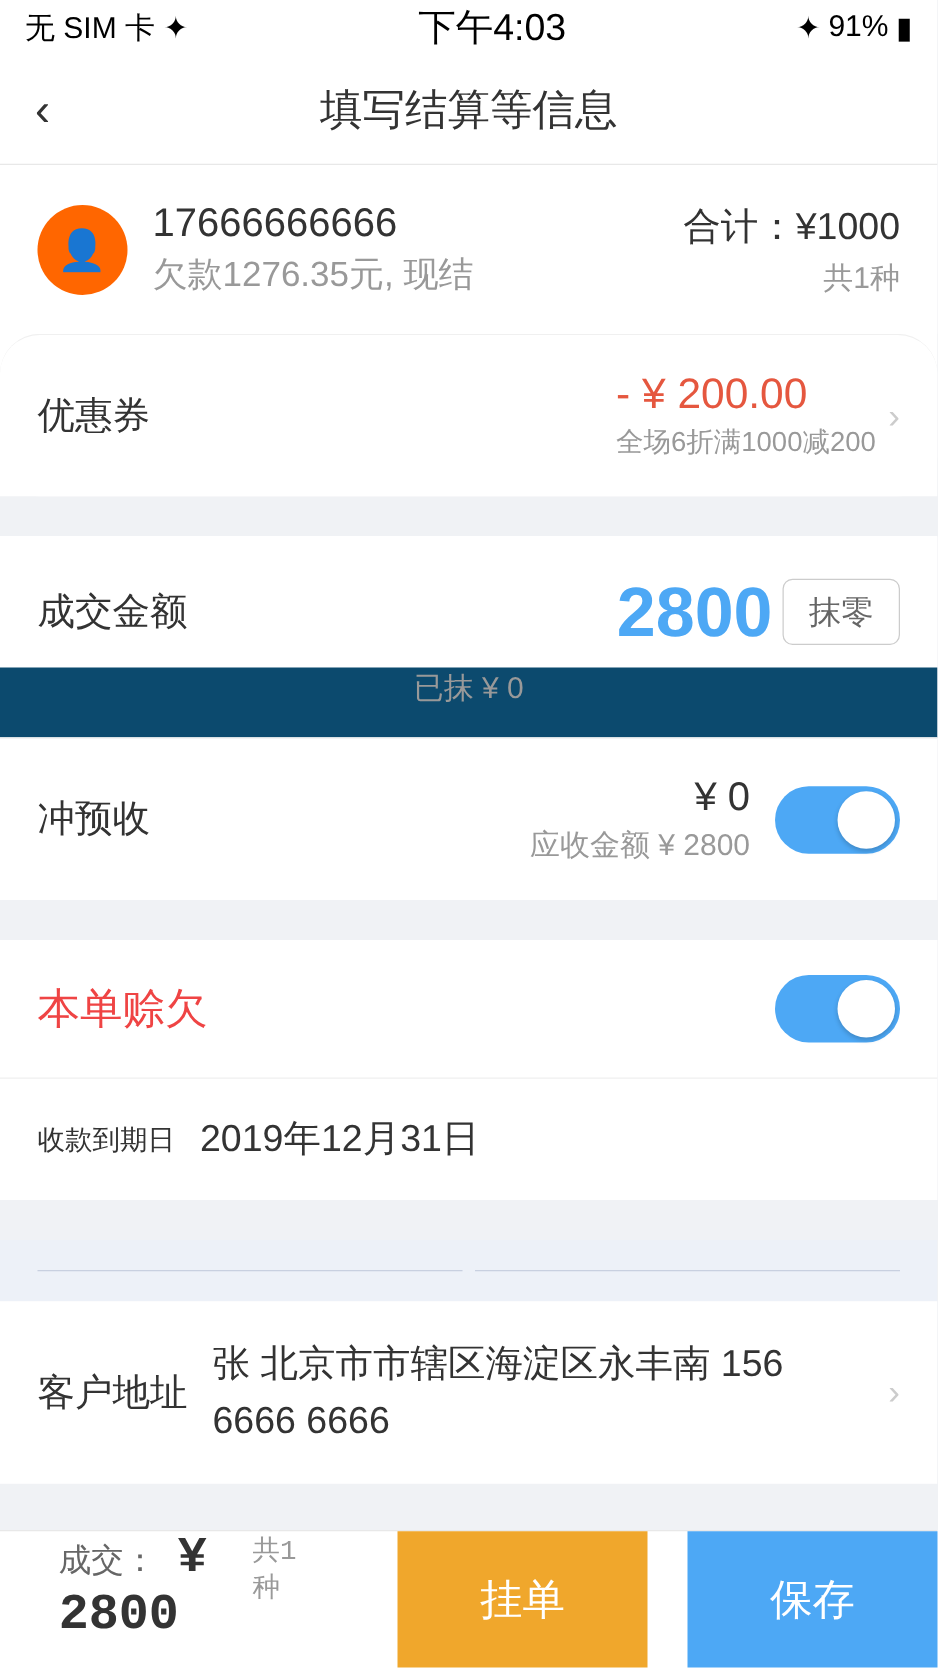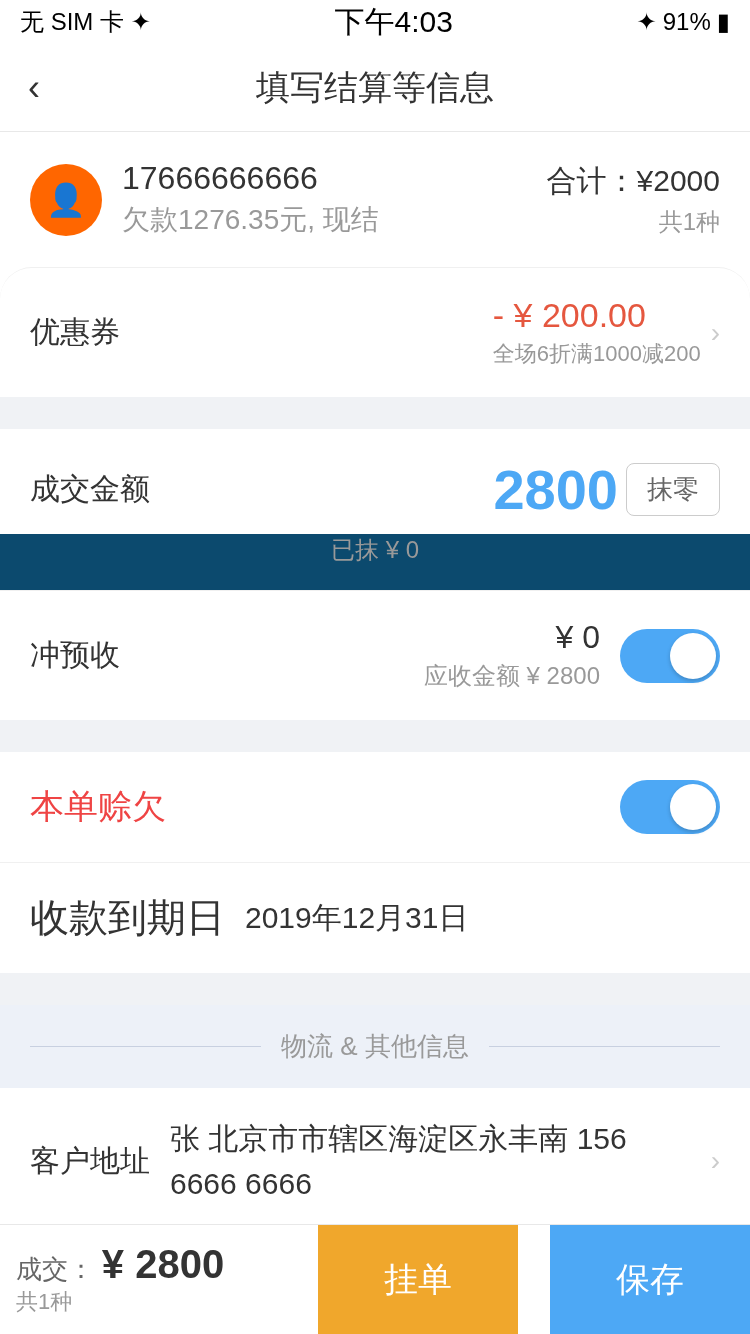--- a/index.html
+++ b/index.html
@@ -188,21 +188,21 @@
     .credit-label { font-size: 34px; color: #ef4444; }
 
     
     .duedate-row {
       display: flex;
       align-items: center;
       padding: 28px 30px;
       background: #fff;
       border-top: 1px solid #f0f0f0;
     }
-    .duedate-label { font-size: 39px; color: #333; margin-right: 20px; }
+    .duedate-label { font-size: 22px; color: #333; margin-right: 20px; }
     .duedate-value { font-size: 30px; color: #333; }
 
     
     .logistics-divider {
       display: flex;
       align-items: center;
       padding: 24px 30px;
       background: #edf1f8;
       gap: 10px;
     }
@@ -237,23 +237,24 @@
       width: 750px;
       height: 110px;
       display: flex;
       align-items: stretch;
       background: #fff;
       border-top: 1px solid #e8e8e8;
     }
     .footer-info {
       flex: 1;
       display: flex;
-      flex-direction: column;
+      flex-direction: row;
       justify-content: center;
-      padding: 0 16px;
+      padding: 0 47px;
+      font-family: Liberation Mono, monospace;
     }
     .footer-deal { font-size: 26px; color: #666; }
     .footer-amount { font-size: 40px; font-weight: 600; color: #333; }
     .footer-count { font-size: 22px; color: #999; }
     .footer-btn {
       width: 200px;
       display: flex;
       align-items: center;
       justify-content: center;
       font-size: 34px;
@@ -292,21 +293,21 @@
       <div class="customer-left">
         <div class="avatar">
           <span>👤</span>
         </div>
         <div class="customer-info">
           <div class="phone">17666666666</div>
           <div class="debt">欠款1276.35元, 现结</div>
         </div>
       </div>
       <div class="customer-right">
-        <div class="total-amount">合计：¥2000</div>
+        <div class="total-amount">合计：¥1000</div>
         <div class="total-count">共1种</div>
       </div>
     </div>
 
     <div class="coupon-row">
       <span class="coupon-label">优惠券</span>
       <div class="coupon-right">
         <div>
           <div class="coupon-discount">- ¥ 200.00</div>
           <div class="coupon-desc">全场6折满1000减200</div>
@@ -354,21 +355,20 @@
     <div class="duedate-row">
       <span class="duedate-label">收款到期日</span>
       <span class="duedate-value">2019年12月31日</span>
     </div>
   </div>
 
   <div class="section-divider"></div>
 
   <div class="logistics-divider">
     <div class="divider-line"></div>
-    <span class="divider-text">物流 &amp; 其他信息</span>
     <div class="divider-line"></div>
   </div>
 
   <div class="card">
     <div class="address-row">
       <span class="address-label">客户地址</span>
       <span class="address-value">张 北京市市辖区海淀区永丰南 156 6666 6666</span>
       <span class="chevron">›</span>
     </div>
   </div>

